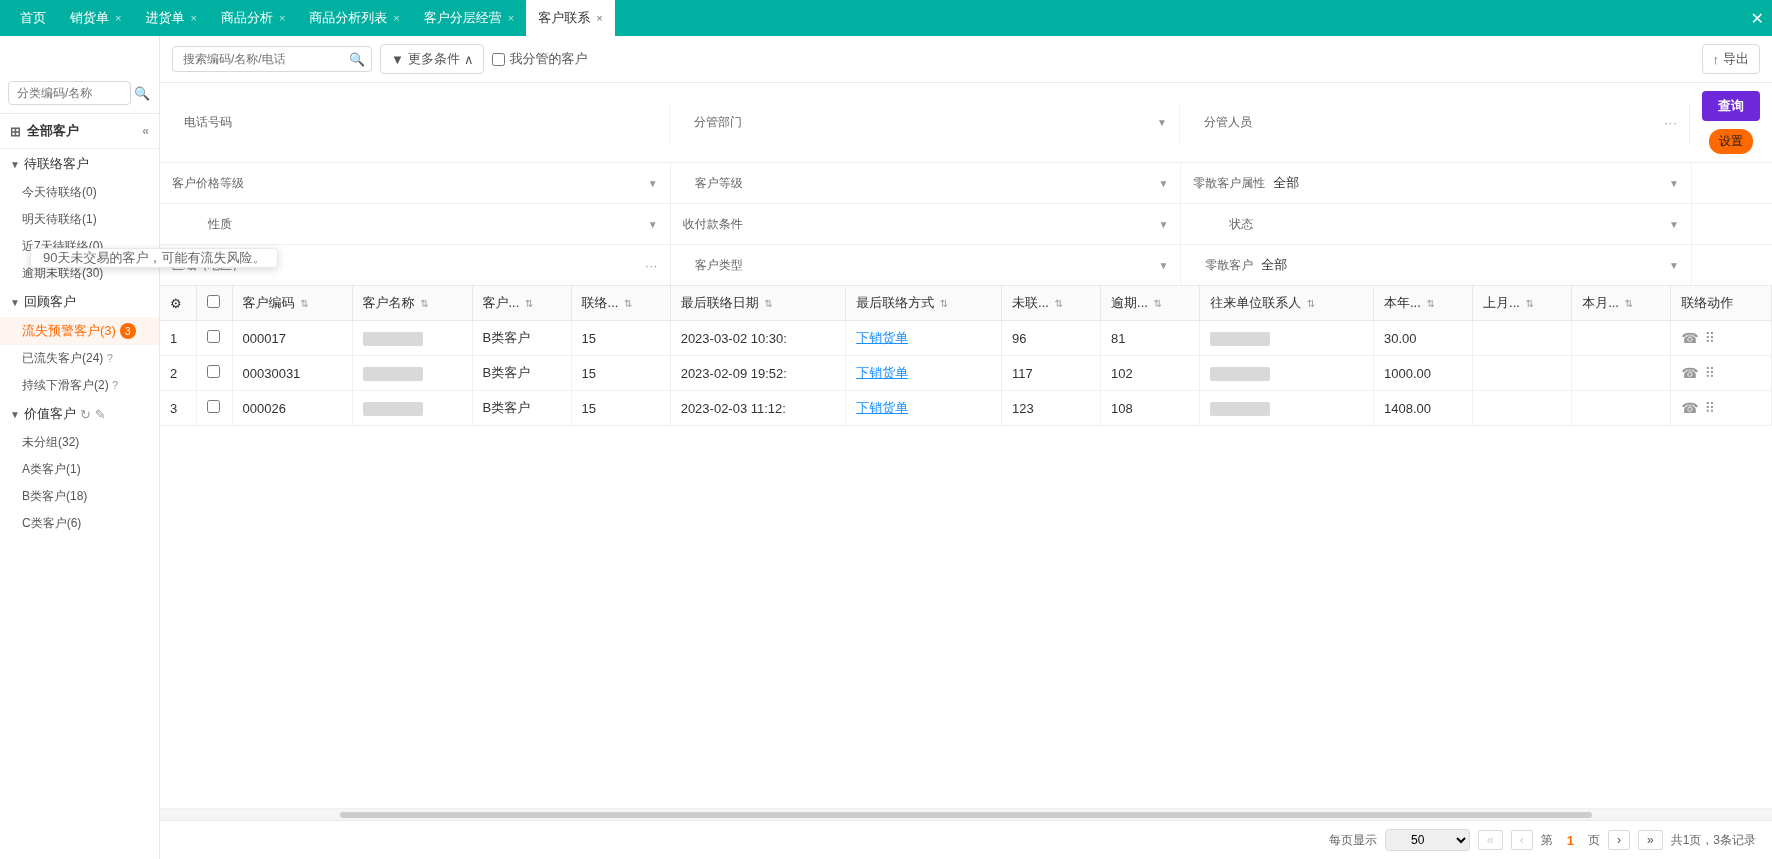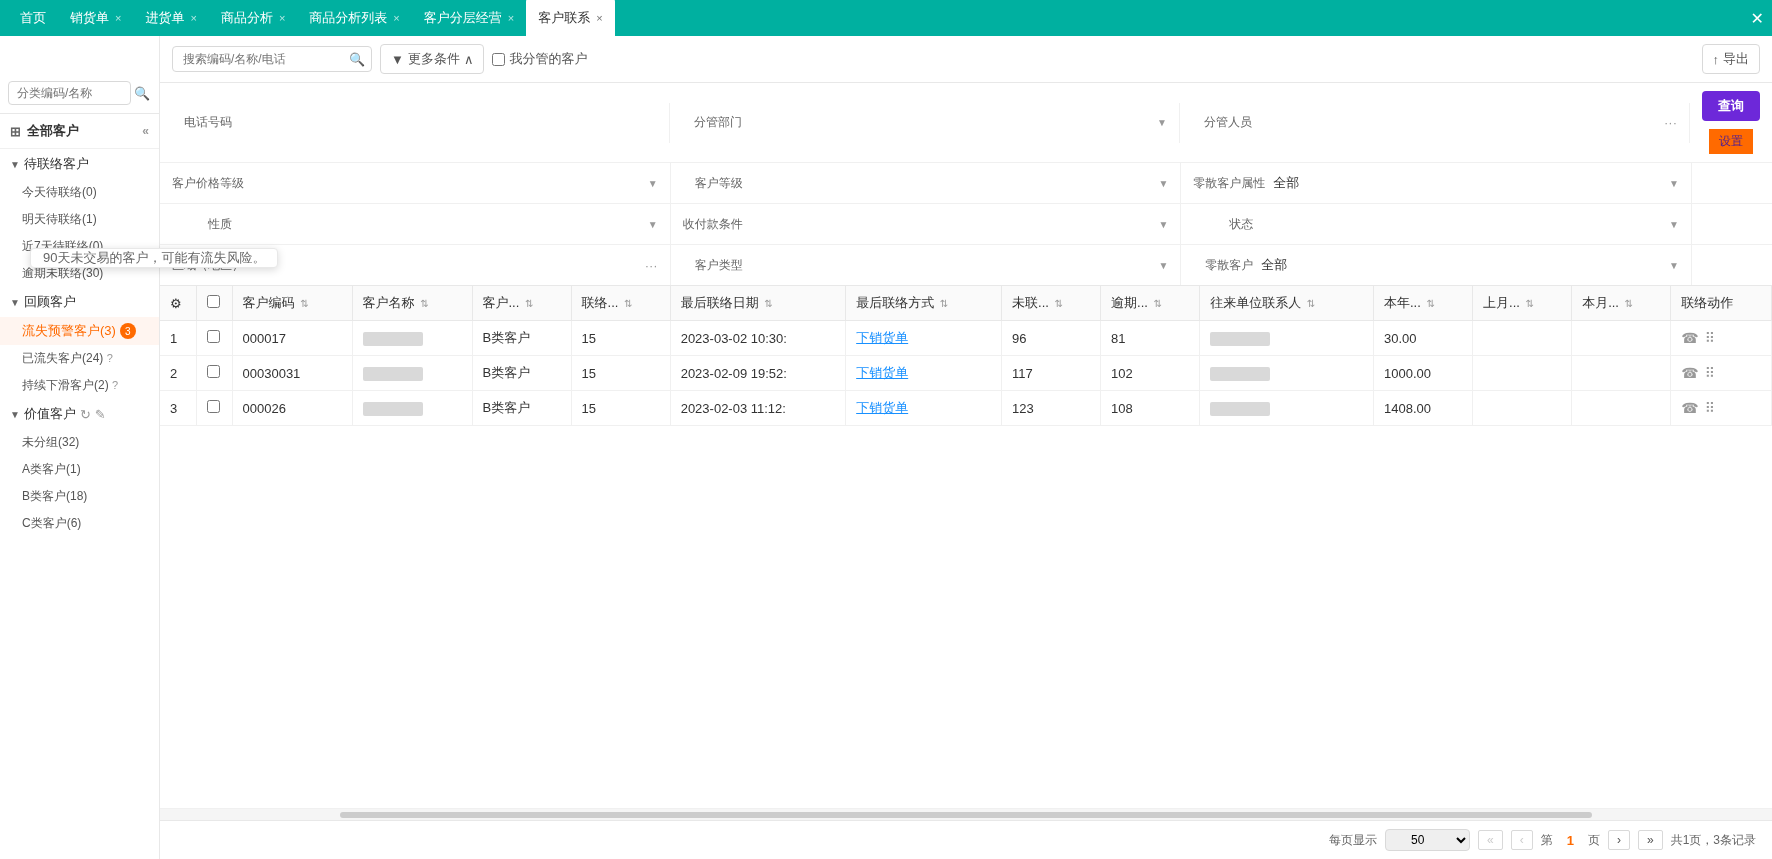--- a/index.html
+++ b/index.html
@@ -213,23 +213,23 @@
       border: none;
       border-radius: 4px;
       padding: 6px 16px;
       cursor: pointer;
       font-size: 13px;
       font-weight: bold;
       text-align: right;
     }
     .settings-btn {
       background: #ff6a00;
-      color: #4c1d95;
+      color: #0f172a;
       border: none;
-      border-radius: 0;
+      border-radius: 12px;
       padding: 4px 10px;
       cursor: pointer;
       font-size: 12px;
       margin-top: 4px;
     }
     .query-settings-group {
       display: flex;
       flex-direction: column;
       align-items: center;
       padding: 8px 12px;

